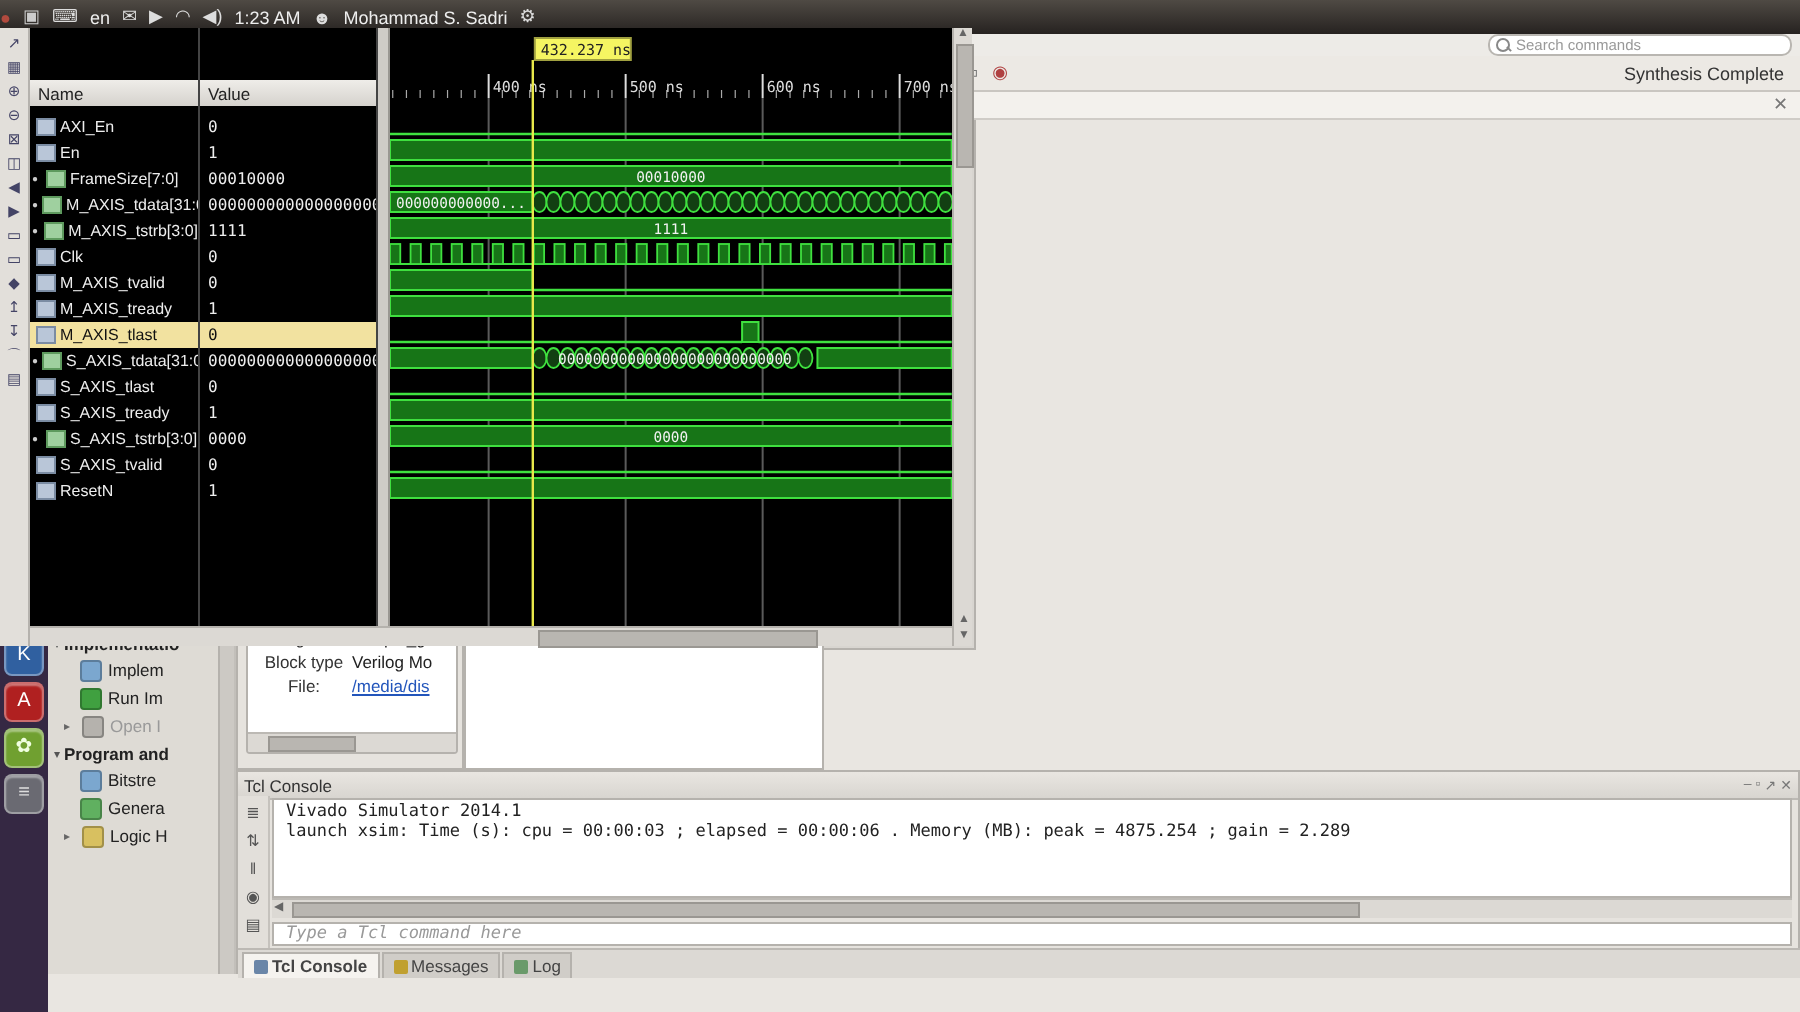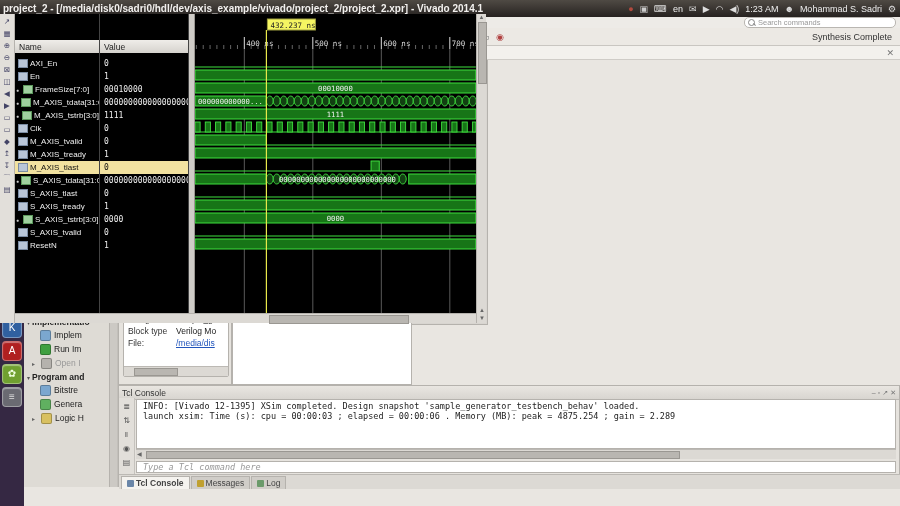--- a/index.html
+++ b/index.html
@@ -87,21 +87,21 @@
   .hscroll .al{left:1px;} .hscroll .ar{right:1px;}
   .ptabs{height:14px;background:#dcd9d4;display:flex;align-items:flex-end;gap:1px;padding-left:2px;border-top:1px solid #bcb9b4;}
   .ptab{height:12px;padding:0 5px;font-size:8.5px;color:#444;background:#d0cdc8;border:1px solid #b5b2ad;
     border-bottom:none;display:flex;align-items:center;gap:2px;}
   .ptab.active{background:#f5f3ef;font-weight:bold;}
   .ptab .ti{width:7px;height:7px;border-radius:1px;}
   
   #simprops{left:118px;top:252px;width:114px;height:133px;background:#e6e3de;}
   #sp-item{display:flex;align-items:center;gap:3px;font-size:8.5px;height:13px;padding-left:3px;background:#e6e3de;}
   #sp-box{position:absolute;left:4px;top:46px;width:104px;height:76px;background:#fff;border:1px solid #b5b2ad;
-    border-radius:2px;overflow:hidden;}
+    border-radius:2px;overflow:hidden;text-align:center;}
   .sp-row{display:flex;font-size:8.5px;padding:2px 0 0 4px;}
   .sp-lab{width:48px;color:#333;}
   .sp-val{color:#222;white-space:nowrap;}
   .sp-val.link{color:#2255bb;text-decoration:underline;}
   
   #objects{left:232px;top:60px;width:180px;height:325px;}
   #obj-hdr span{border-right:1px solid #bcb9b4;height:100%;display:flex;align-items:center;padding-left:3px;box-sizing:border-box;}
   #obj-rows{overflow:hidden;}
   .orow{display:flex;height:13.4px;align-items:center;font-size:8.5px;}
   .oc1{width:71px;display:flex;align-items:center;gap:2px;padding-left:2px;overflow:hidden;white-space:nowrap;box-sizing:border-box;}
@@ -162,21 +162,20 @@
   #sim-time{margin-left:auto;margin-right:22px;height:13px;border:1px solid #b5b2ad;background:#efede9;
     font-size:8.5px;display:flex;align-items:center;padding:0 6px;color:#333;}
   #grip{position:absolute;right:2px;top:3px;width:12px;height:12px;background:#d0cdc8;border:1px solid #b5b2ad;}
 </style>
 </head>
 <body>
 
 <div id="screen">
 
   <div id="top-panel">
-    <span class="win-title">project_2 - [/media/disk0/sadri0/hdl/dev/axis_example/vivado/project_2/project_2.xpr] - Vivado 2014.1</span>
     <div id="tray">
       <span id="tray-icons" style="display:flex;gap:6px;align-items:center;">
           <span class="ticon" style="color: rgb(177, 74, 62);">●</span>
           <span class="ticon" style="color: rgb(204, 204, 204);">▣</span>
           <span class="ticon" style="color: rgb(221, 221, 221);">⌨</span>
           <span class="ticon" style="color: rgb(238, 238, 238);">en</span>
           <span class="ticon" style="color: rgb(221, 221, 221);">✉</span>
           <span class="ticon" style="color: rgb(221, 221, 221);">▶</span>
           <span class="ticon" style="color: rgb(221, 221, 221);">◠</span>
           <span class="ticon" style="color: rgb(221, 221, 221);">◀)</span>
@@ -981,21 +980,21 @@
         </span>
       </div>
     <div id="tcl-strip">
         <span class="tbi">≣</span>
         <span class="tbi">⇅</span>
         <span class="tbi">‖</span>
         <span class="tbi">◉</span>
         <span class="tbi">▤</span>
       </div>
     <div id="tcl-text">
-        <div class="tline">INFO: [Vivado 12-1395] XSim completed. Design snapshot 'sample_generator_testbench_behav' loaded.</div>
+        <div class="tline">Vivado Simulator 2014.1</div>
         <div class="tline">launch xsim: Time (s): cpu = 00:00:03 ; elapsed = 00:00:06 . Memory (MB): peak = 4875.254 ; gain = 2.289</div>
       </div>
     <div id="tcl-hscroll" class="hscroll">
       <span class="a al">◀</span>
         <div class="hthumb" style="width:70%;"></div>
       </div>
     <div id="tcl-input">
       <span>Type a Tcl command here</span>
     </div>
     <div id="tcl-tabs" class="ptabs">

